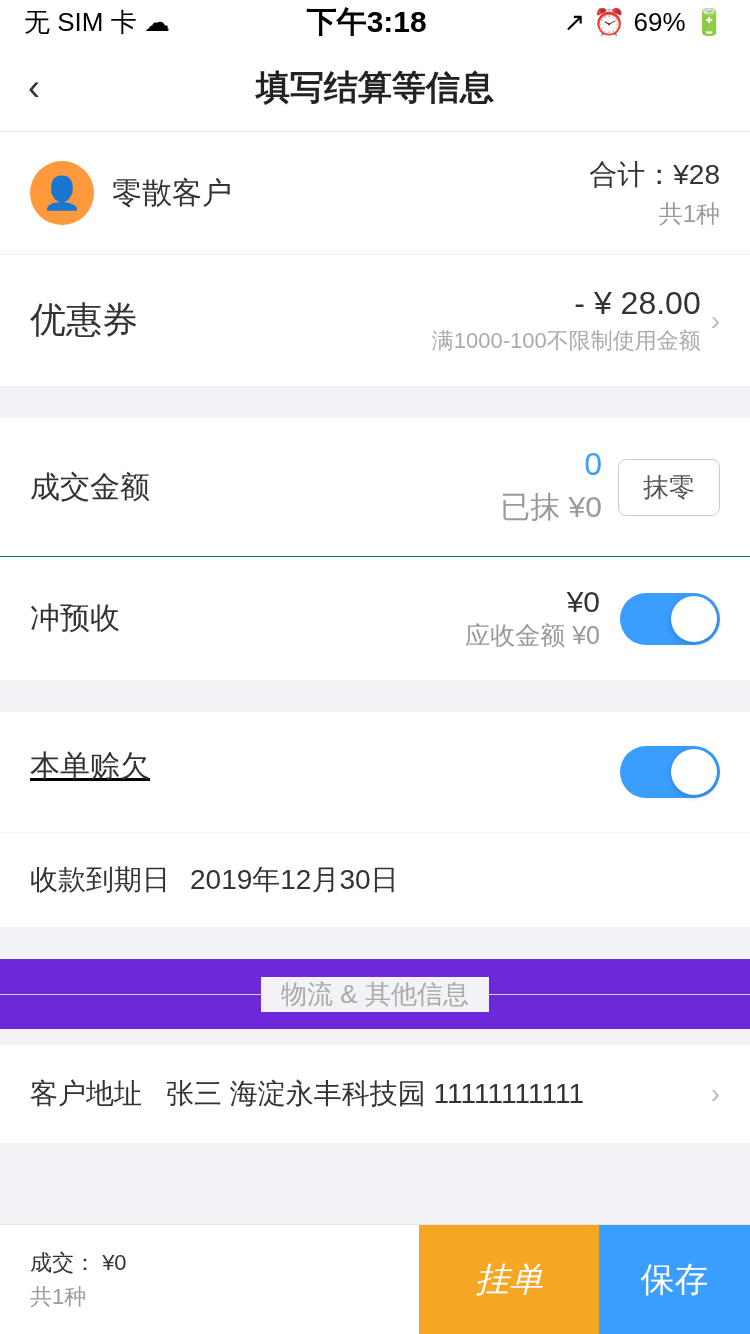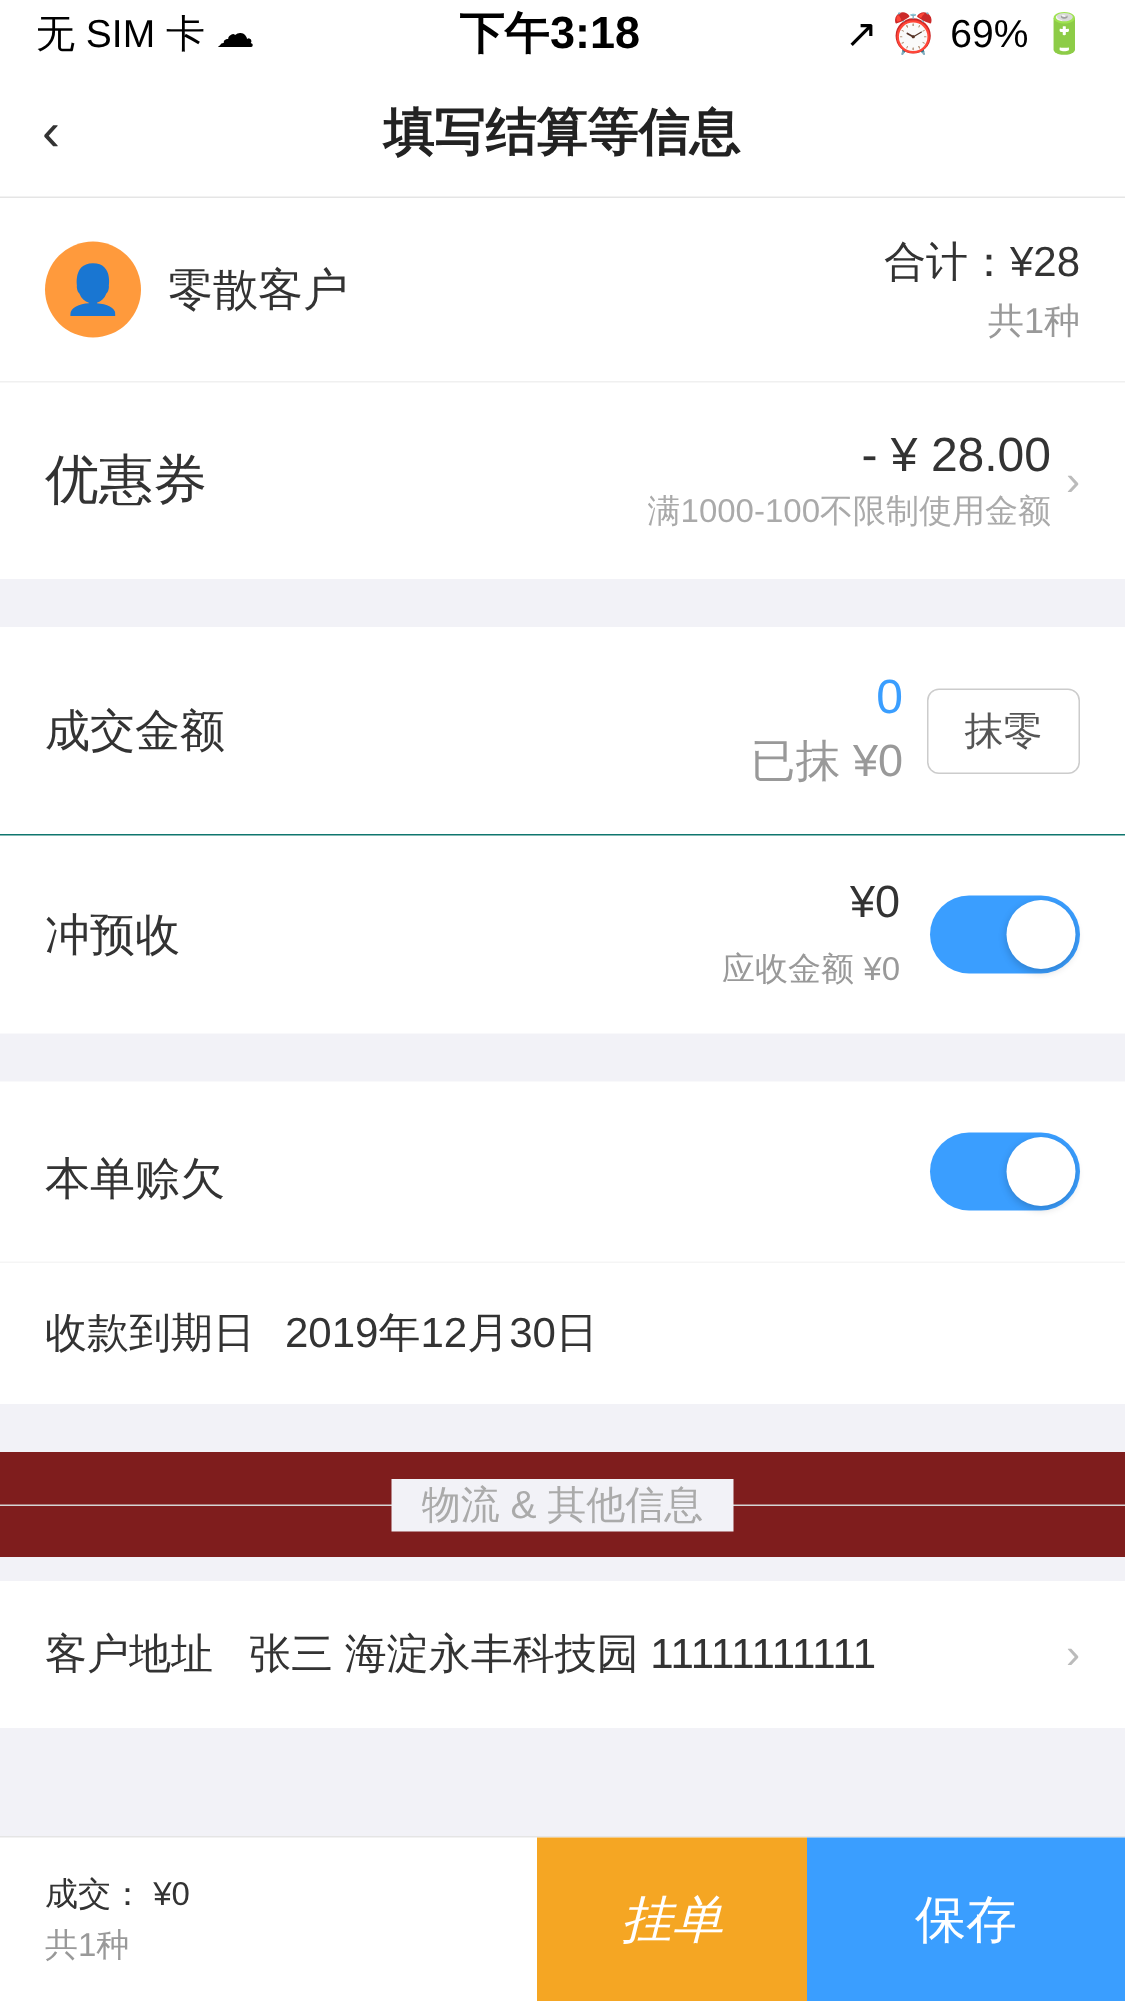--- a/index.html
+++ b/index.html
@@ -212,31 +212,32 @@
       gap: 20px;
     }
     .chong-value-group {
       text-align: right;
     }
     .chong-value {
       font-size: 30px;
       color: #333;
     }
     .chong-sub {
-      font-size: 22px;
+      font-size: 25px;
       color: #999;
-      margin-top: 12px;
+      margin-top: 0;
     }
 
     
     .she-qian-row {
       padding: 34px 30px;
       display: flex;
-      align-items: flex-end;
-      justify-content: space-between;
+      align-items: flex-start;
+      justify-content: space-between;
+      text-decoration: underline;
     }
     .she-qian-label {
       font-size: 30px;
       color: #333;
     }
 
     
     .shou-kuan-row {
       padding: 28px 30px;
       display: flex;
@@ -249,21 +250,21 @@
       margin-right: 20px;
       flex-shrink: 0;
     }
     .shou-kuan-date {
       font-size: 28px;
       color: #333;
     }
 
     
     .section-divider {
-      background: #7f1d1d;
+      background: #6d28d9;
       height: 70px;
       display: flex;
       align-items: center;
       justify-content: center;
       position: relative;
     }
     .divider-line {
       width: 100%;
       height: 1px;
       background: #d5d5d5;
@@ -333,21 +334,21 @@
       display: flex;
       align-items: center;
       justify-content: center;
       font-size: 34px;
       color: #fff;
       font-weight: 500;
       cursor: pointer;
       font-style: italic;
     }
     .btn-save {
-      width: 212px;
+      width: 151px;
       height: 110px;
       background: #3a9eff;
       display: flex;
       align-items: center;
       justify-content: center;
       font-size: 34px;
       color: #fff;
       font-weight: 500;
       cursor: pointer;
     }

